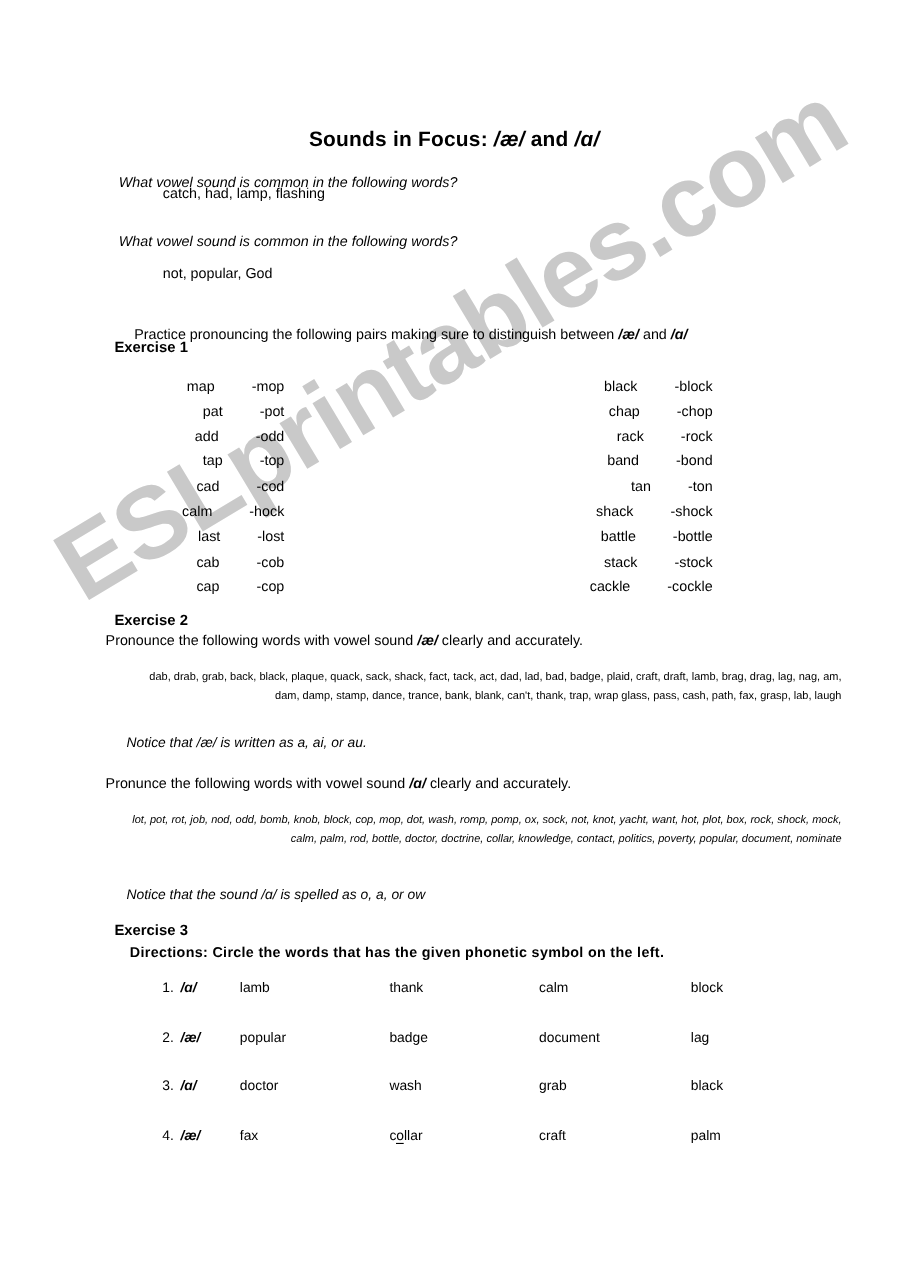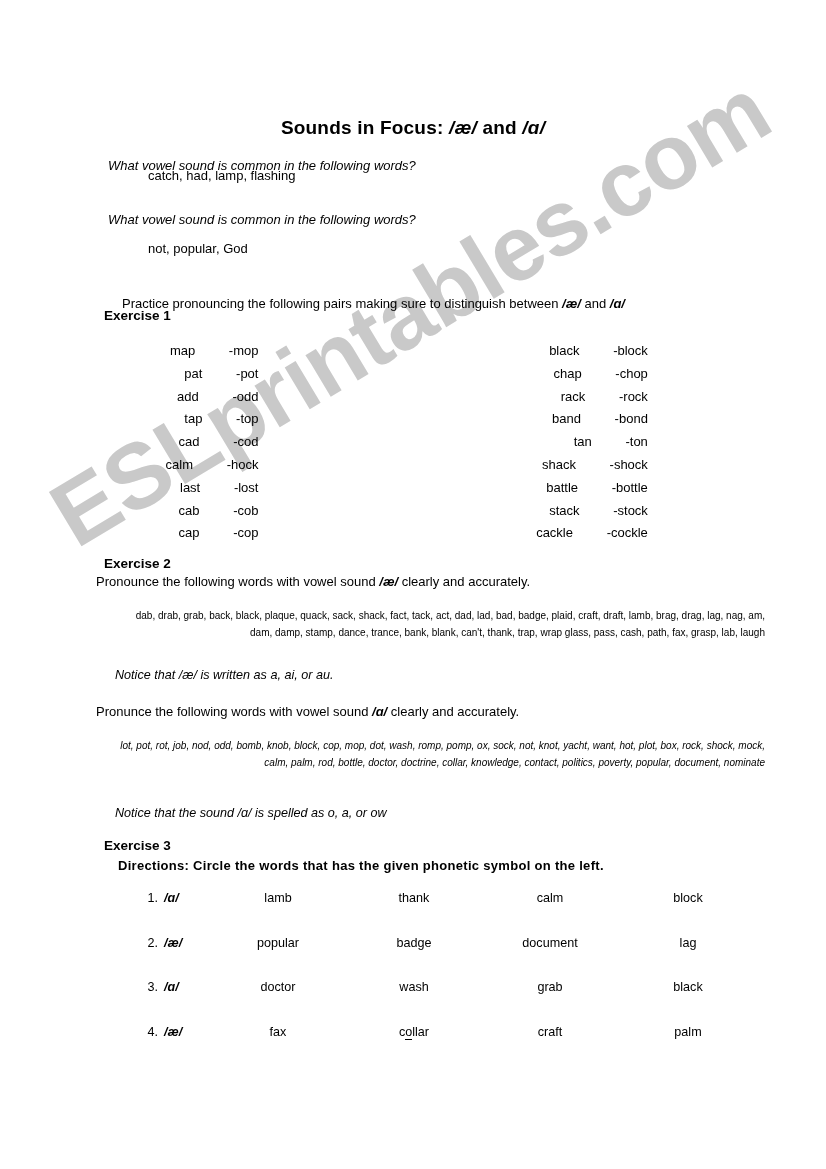--- a/index.html
+++ b/index.html
@@ -161,21 +161,20 @@
   }
   .ex3-sym {
     position: absolute;
     left: 164px;
     font-weight: bold;
     font-style: italic;
   }
   .ex3-opt {
     position: absolute;
     width: 120px;
-    text-align: center;
   }
   .ex3-opt.c0 { left: 218px; }
   .ex3-opt.c1 { left: 354px; }
   .ex3-opt.c2 { left: 490px; }
   .ex3-opt.c3 { left: 628px; }
 
   .sym { font-weight: bold; font-style: italic; }
   .underdot { border-bottom: 1px solid #000; }
 </style>
 </head>

